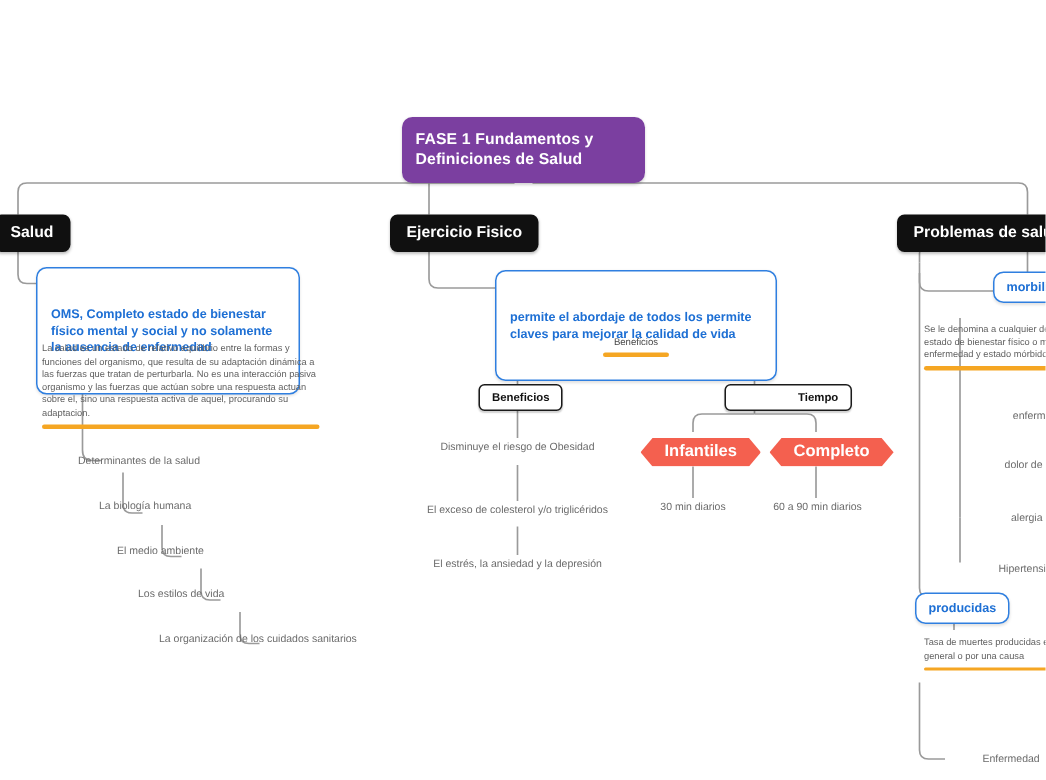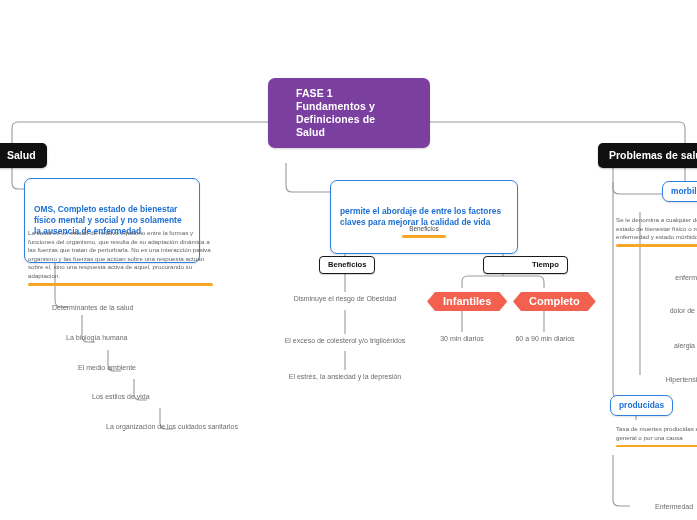--- a/index.html
+++ b/index.html
@@ -11,21 +11,21 @@
   }
   #canvas{position:absolute;left:0;top:0;width:697px;height:520px;overflow:hidden;}
   #wires{position:absolute;left:0;top:0;width:697px;height:520px;pointer-events:none;}
 
   .node{position:absolute;box-sizing:border-box;}
 
   
   .root{
     background:#7B3FA0;color:#ffffff;border-radius:7px;
     font-weight:bold;font-size:10.5px;line-height:13px;
-    padding:9px 28px;letter-spacing:.1px;
+    padding:9px 9px;letter-spacing:.1px;
     box-shadow:0 1px 2px rgba(0,0,0,.18);
   }
   
   .branch{
     background:#101010;color:#ffffff;border-radius:5px;
     font-weight:bold;font-size:10.5px;line-height:13px;
     padding:6px 11px;white-space:nowrap;
     box-shadow:0 1px 2px rgba(0,0,0,.25);
   }
   
@@ -128,37 +128,38 @@
       <path d="M640,345 L640,375"></path>
       <path d="M636,411 L636,420"></path>
       <path d="M613,455 L613,500 Q613,506 619,506 L630,506"></path>
     </g>
   </svg>
 
   <div class="node root" style="left:268px;top:78px;width:162px;">FASE 1 Fundamentos y Definiciones de Salud</div>
 
   <div class="node branch" style="left:-4px;top:143px;">Salud</div>
 
+  <div class="node branch" style="left:260px;top:143px;">Ejercicio Fisico</div>
 
   <div class="node branch" style="left:598px;top:143px;">Problemas de salud</div>
 
   <div class="node callout" style="left:24px;top:178px;width:176px;">OMS, Completo estado de bienestar físico mental y social y no solamente la ausencia de enfermedad</div>
 
   <div class="node para" style="left:28px;top:229px;width:185px;">
     <span>La salud es un estado de relativo equilibrio entre la formas y funciones del organismo, que resulta de su adaptación dinámica a las fuerzas que tratan de perturbarla. No es una interacción pasiva organismo y las fuerzas que actúan sobre una respuesta actuan sobre el, sino una respuesta activa de aquel, procurando su adaptacion.</span>
     <span class="rule" style="width:185px;"></span>
   </div>
 
   <div class="node leaf" style="left:52px;top:303px;">Determinantes de la salud</div>
   <div class="node leaf" style="left:66px;top:333px;">La biología humana</div>
   <div class="node leaf" style="left:78px;top:363px;">El medio ambiente</div>
   <div class="node leaf" style="left:92px;top:392px;">Los estilos de vida</div>
   <div class="node leaf" style="left:106px;top:422px;">La organización de los cuidados sanitarios</div>
 
-  <div class="node callout" style="left:330px;top:180px;width:188px;">permite el abordaje de entre los factores claves para mejorar la calidad de vida</div>
+  <div class="node callout" style="left:330px;top:180px;width:188px;">permite el abordaje de todos los permite claves para mejorar la calidad de vida</div>
 
   <div class="node ruled" style="left:400px;top:224px;width:48px;">
     <span>Beneficios</span>
     <span class="rule"></span>
   </div>
 
   <div class="node boxed" style="left:319px;top:256px;">Beneficios</div>
 
   <div class="node boxed" style="left:483px;top:256px;padding-left:48px;">Tiempo</div>
 

